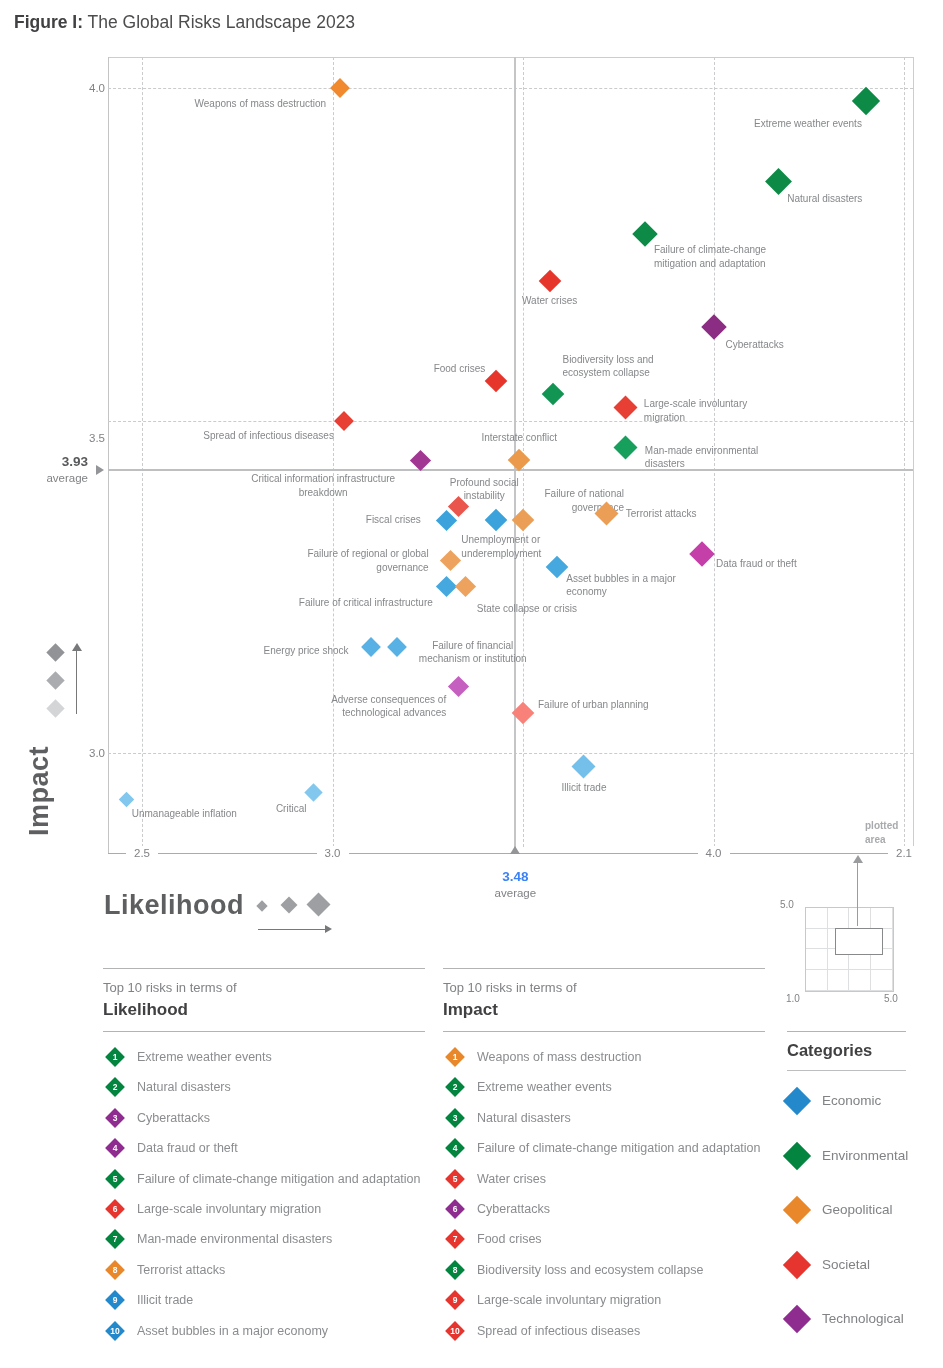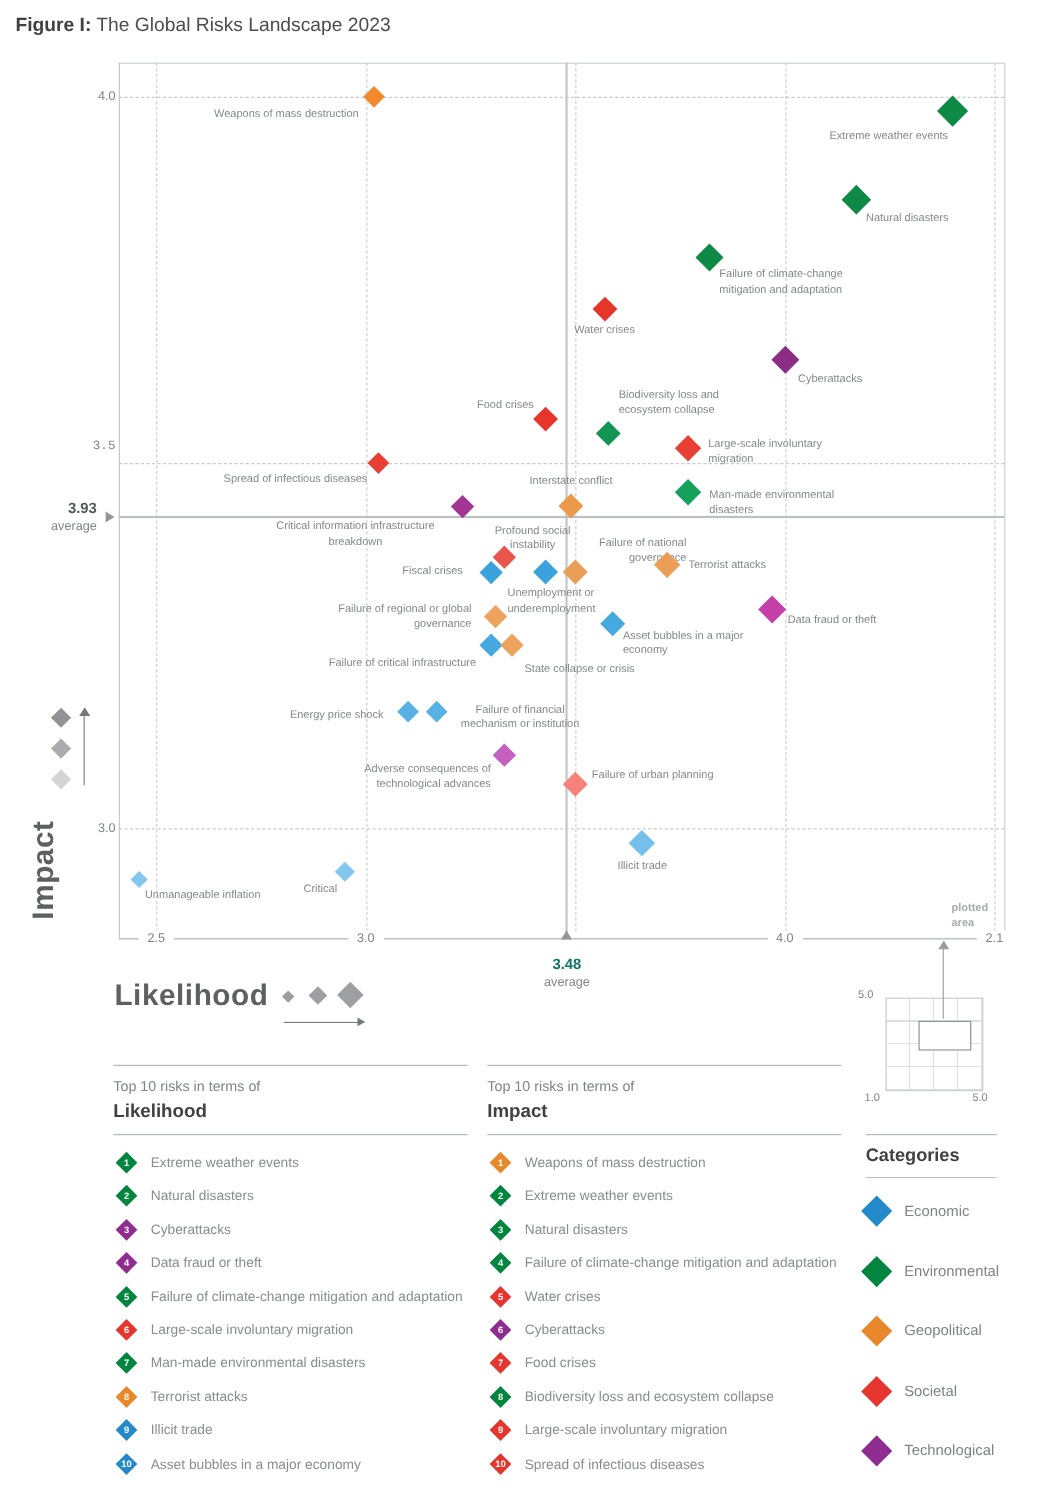--- a/index.html
+++ b/index.html
@@ -19,21 +19,21 @@
   .avg-v{width:2px;background:#c3c5c7;}
   .avg-h{height:2px;background:#bdbfc1;}
   .xtick{transform:translateX(-50%);background:#fff;padding:0 8px;font-size:11.5px;color:#808285;line-height:14px;}
   .ytick{width:46px;text-align:right;transform:translateY(-50%);background:#fff;font-size:11.5px;color:#808285;line-height:14px;}
   .pt{transform:rotate(45deg);}
   .plabel{font-size:10px;color:#85878a;line-height:1.34;}
   .avg-impact-lbl{width:72px;text-align:right;transform:translateY(-50%);line-height:1.25;}
   .avg-impact-lbl .v{font-size:13.5px;font-weight:bold;color:#58595b;}
   .avg-impact-lbl .s{font-size:11.5px;color:#808285;}
   .avg-like-lbl{width:90px;text-align:center;transform:translateX(-50%);line-height:1.3;}
-  .avg-like-lbl .v{font-size:13.5px;font-weight:bold;color:#0f766e;}
+  .avg-like-lbl .v{font-size:13.5px;font-weight:bold;color:#3b82f6;}
   .avg-like-lbl .s{font-size:11.5px;color:#808285;}
   .tri-right{width:0;height:0;border-top:5px solid transparent;border-bottom:5px solid transparent;border-left:8px solid #939598;}
   .tri-up{width:0;height:0;border-left:5px solid transparent;border-right:5px solid transparent;border-bottom:8px solid #939598;}
   
   #ylabel-wrap{left:24px;top:746px;height:92px;width:34px;}
   #ylabel-wrap span{display:block;writing-mode:vertical-rl;transform:rotate(180deg);font-size:27px;font-weight:bold;color:#5e5f61;letter-spacing:0.5px;}
   #xlabel{left:104px;top:890px;font-size:27px;font-weight:bold;color:#5e5f61;letter-spacing:0.5px;}
   .gray-d{transform:rotate(45deg);}
   .arrow-line-v{width:1px;background:#77787a;}
   .arrow-line-h{height:1px;background:#77787a;}
@@ -85,21 +85,21 @@
     </div>
     <div class="abs avg-like-lbl" style="left: 515.38px; top: 868px;">
       <div class="v">3.48</div>
       <div class="s">average</div>
     </div>
     <div class="abs xtick" style="left: 142px; top: 846px;">2.5</div>
     <div class="abs xtick" style="left: 332.5px; top: 846px;">3.0</div>
     <div class="abs xtick" style="left: 713.5px; top: 846px;">4.0</div>
     <div class="abs xtick" style="left: 904px; top: 846px;">2.1</div>
     <div class="abs ytick" style="left: 59px; top: 88px;">4.0</div>
-    <div class="abs ytick" style="left: 59px; top: 406px; font-family: Liberation Mono, monospace;">3.5</div>
+    <div class="abs ytick" style="left: 59px; top: 438px;">3.5</div>
     <div class="abs ytick" style="left: 59px; top: 753px;">3.0</div>
     <div class="abs pt" style="left: 333.12px; top: 81px; width: 14px; height: 14px; background: rgb(241, 138, 47);"></div>
     <div class="abs plabel" style="left: 156.12px; top: 97px; width: 170px; text-align: right;">Weapons of mass destruction</div>
     <div class="abs pt" style="left: 855.9px; top: 91.3px; width: 20px; height: 20px; background: rgb(14, 138, 71);"></div>
     <div class="abs plabel" style="left: 701.9px; top: 117.3px; width: 160px; text-align: right;">Extreme weather events</div>
     <div class="abs pt" style="left: 768.77px; top: 171.6px; width: 19px; height: 19px; background: rgb(14, 138, 71);"></div>
     <div class="abs plabel" style="left: 787.27px; top: 192.1px; width: 110px; text-align: left;">Natural disasters</div>
     <div class="abs pt" style="left: 635.92px; top: 225.3px; width: 18px; height: 18px; background: rgb(14, 138, 71);"></div>
     <div class="abs plabel" style="left: 653.92px; top: 243.3px; width: 150px; text-align: left;">Failure of climate-change mitigation and adaptation</div>
     <div class="abs pt" style="left: 541.67px; top: 272.85px; width: 16px; height: 16px; background: rgb(230, 54, 44);"></div>

